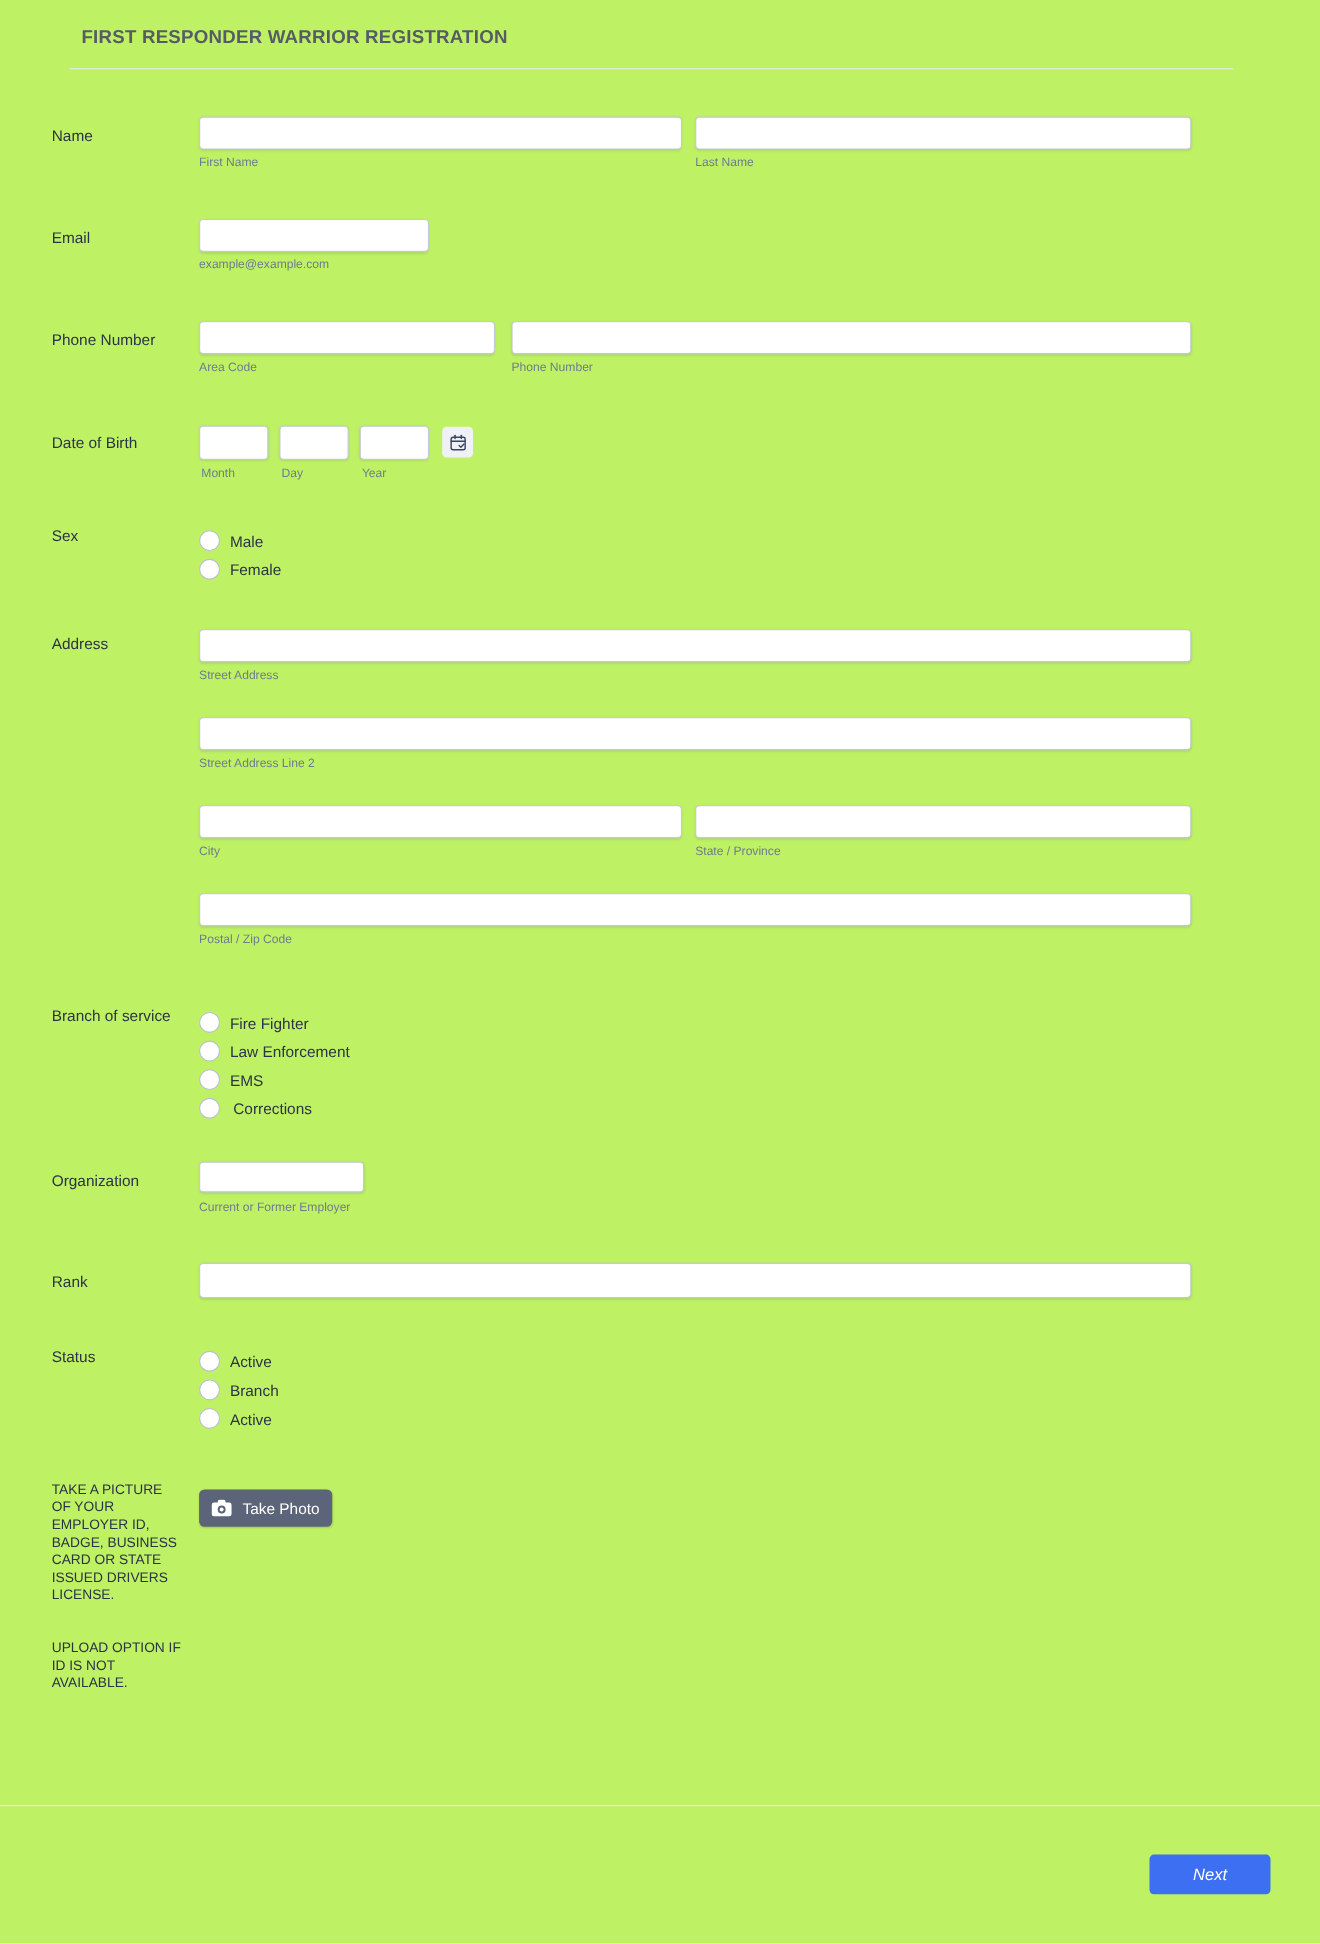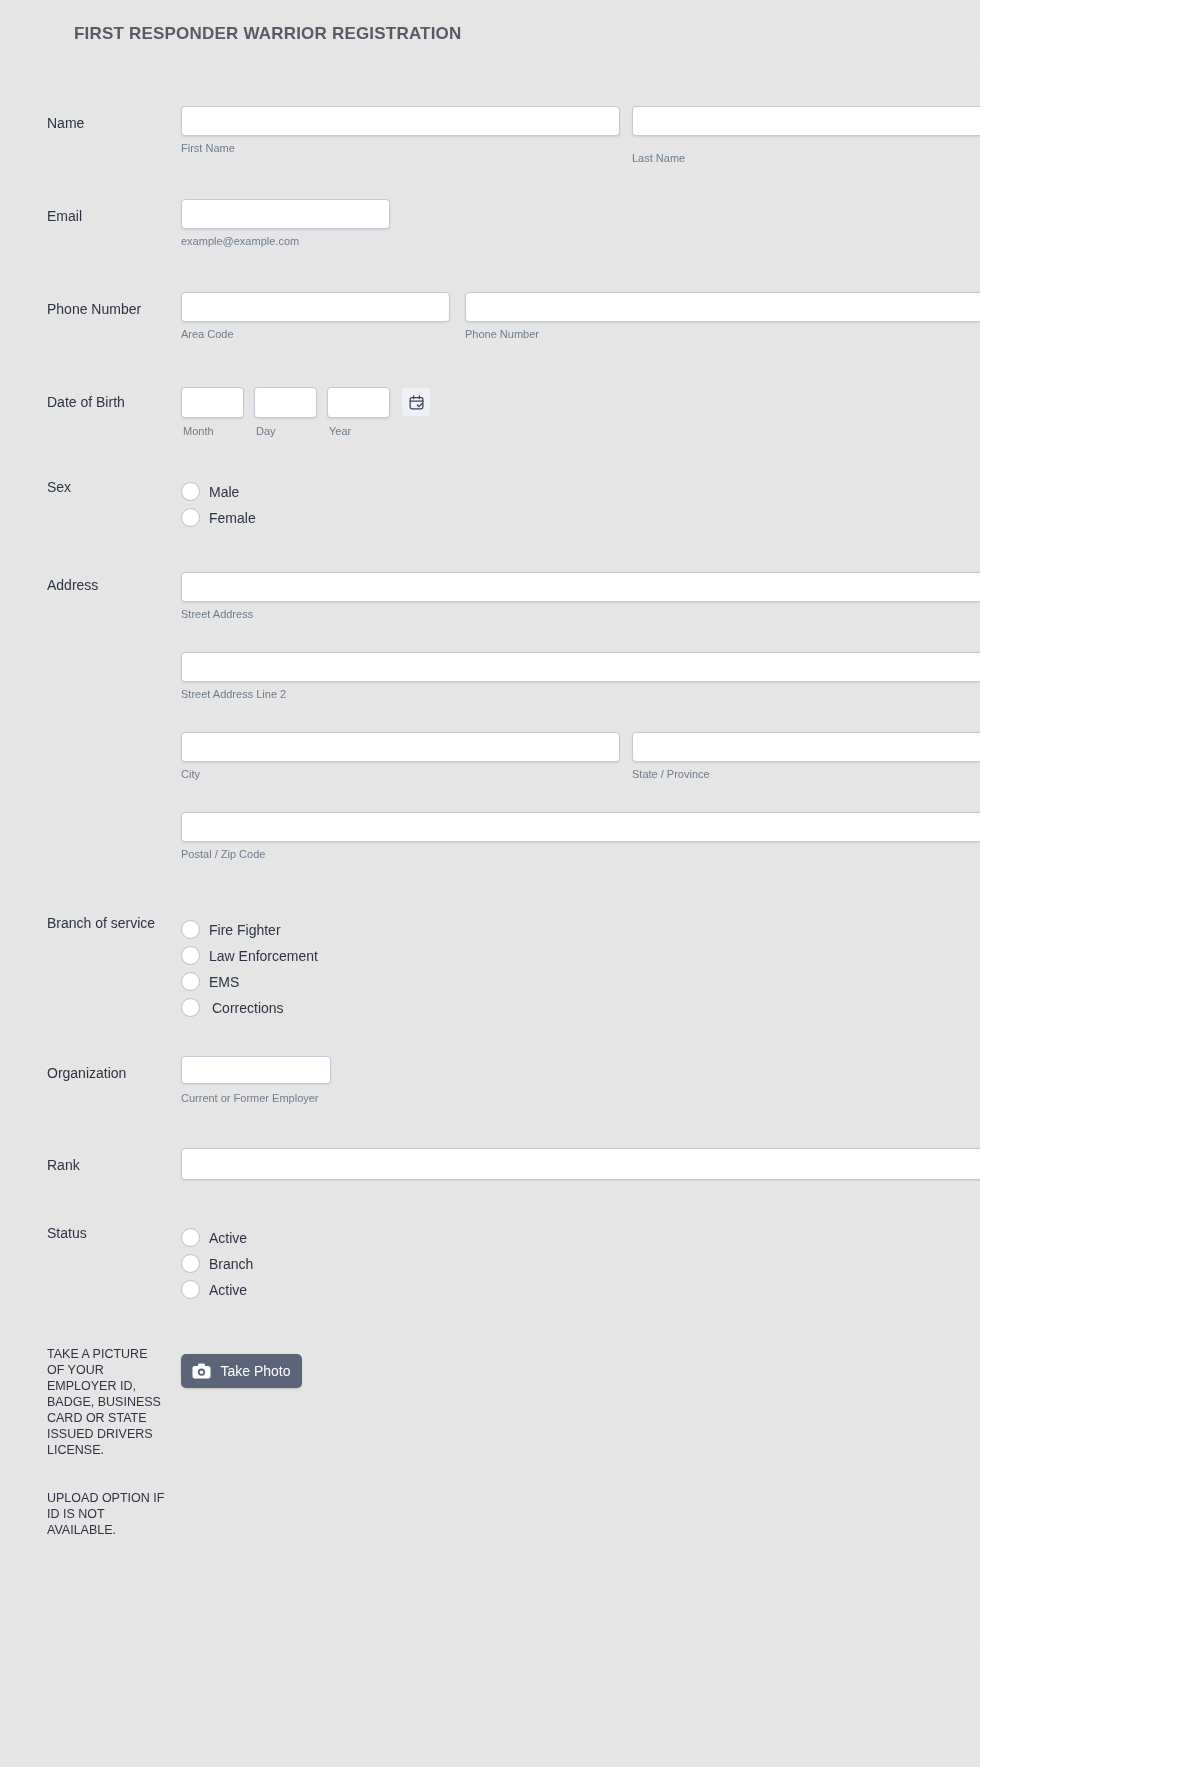--- a/index.html
+++ b/index.html
@@ -1,18 +1,18 @@
 <!DOCTYPE html>
 <html><head>
 <meta charset="utf-8">
 <style>
   * { margin:0; padding:0; box-sizing:border-box; }
   html,body { background:#fff; }
   body { font-family:"Liberation Sans", sans-serif; }
-  .page { position:relative; width:980px; height:1767px; background:#e5e5e5; overflow:hidden; }
+  .page { position:relative; width:1200px; height:1767px; background:#bef264; overflow:hidden; }
 
   .form-title { position:absolute; left:74px; top:24px; font-size:17px; font-weight:bold;
                 color:#565b66; letter-spacing:.2px; }
   .hr { position:absolute; height:1px; background:#e7e9ed; }
 
   .q-label { position:absolute; left:47px; width:125px; font-size:14px; color:#2c3345; line-height:18px; }
   .sublabel { position:absolute; font-size:11px; color:#6f7c8e; }
 
   .tbox { position:absolute; background:#fff; border:1px solid #c3c9d5; border-radius:4px;
           box-shadow:0 1px 2px rgba(96,107,128,.18); font-size:14px; color:#2c3345; padding:0 8px; outline:none; }
@@ -46,21 +46,21 @@
 
 <div class="page">
 
   <h1 class="form-title">FIRST RESPONDER WARRIOR REGISTRATION</h1>
   <div class="hr" style="left:63px; top:62px; width:1058px;"></div>
 
   <div class="q-label" style="top:114px;">Name</div>
   <input class="tbox" style="left: 181px; top: 106px; width: 439px; height: 30px;" type="text" value="">
   <input class="tbox" style="left: 632px; top: 106px; width: 451px; height: 30px;" type="text" value="">
   <div class="sublabel" style="left:181px; top:142px;">First Name</div>
-  <div class="sublabel" style="left:632px; top:152px;">Last Name</div>
+  <div class="sublabel" style="left:632px; top:142px;">Last Name</div>
 
   <div class="q-label" style="top:207px;">Email</div>
   <input class="tbox" style="left: 181px; top: 199px; width: 209px; height: 30px;" type="text" value="">
   <div class="sublabel" style="left:181px; top:235px;">example@example.com</div>
 
   <div class="q-label" style="top:300px;">Phone Number</div>
   <input class="tbox" style="left: 181px; top: 292px; width: 269px; height: 30px;" type="text" value="">
   <input class="tbox" style="left: 465px; top: 292px; width: 618px; height: 30px;" type="text" value="">
   <div class="sublabel" style="left:181px; top:328px;">Area Code</div>
   <div class="sublabel" style="left:465px; top:328px;">Phone Number</div>

